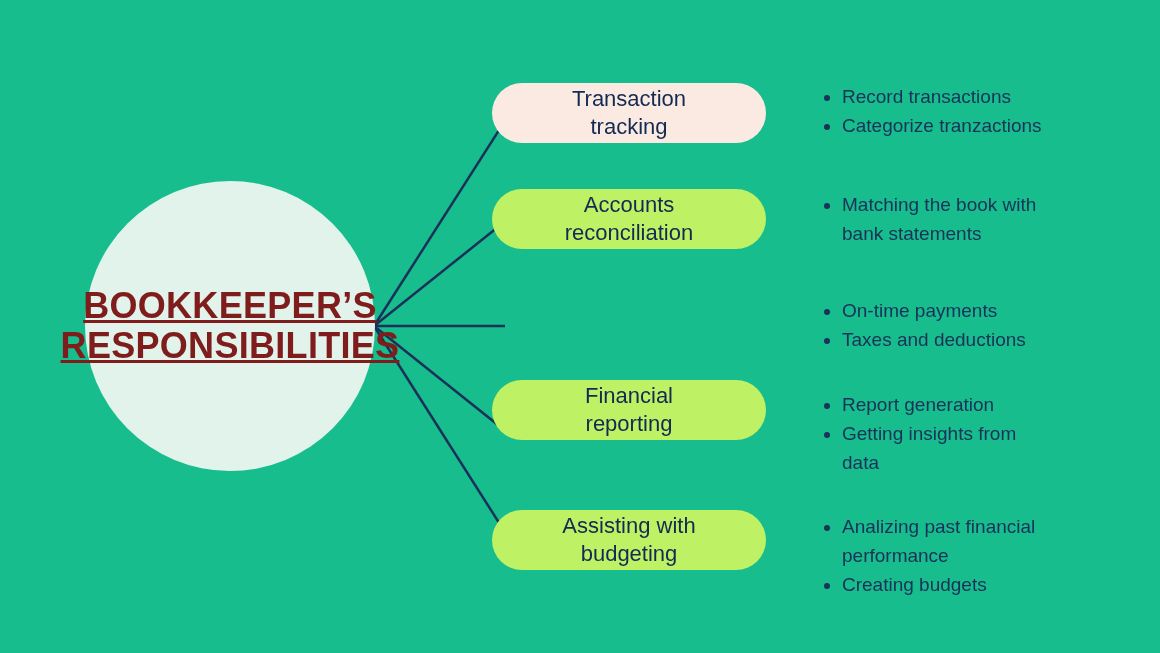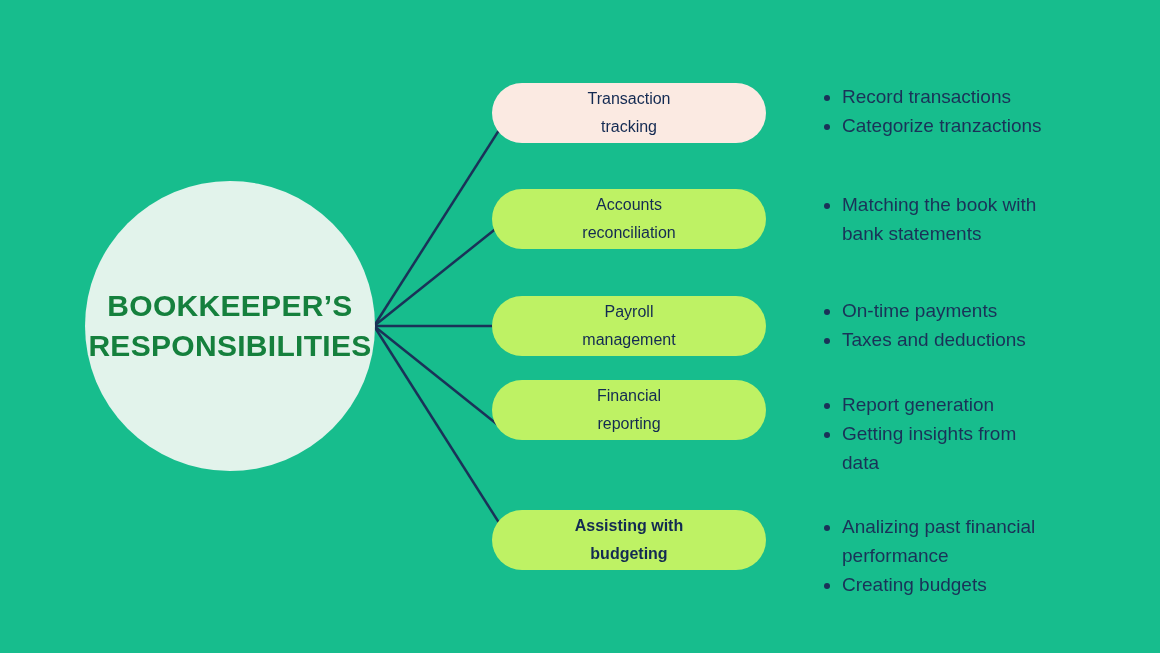--- a/index.html
+++ b/index.html
@@ -24,43 +24,44 @@
     position: absolute;
     left: 85px; top: 181px;
     width: 290px; height: 290px;
     border-radius: 50%;
     background: #E2F3EB;
     display: flex;
     align-items: center;
     justify-content: center;
   }
   .central-title {
-    color: #15803d;
+    color: #7f1d1d;
     font-weight: 700;
-    font-size: 30px;
+    font-size: 36px;
     line-height: 40px;
     text-align: center;
     white-space: pre-line;
     letter-spacing: 0.3px;
+    text-decoration: underline;
   }
   .pill {
     position: absolute;
     left: 492px;
     width: 274px;
     height: 60px;
     border-radius: 30px;
     background: #bef264;
     display: flex;
     align-items: center;
     justify-content: center;
   }
   .pill--highlight { background: #FBEAE2; }
   .pill-label {
     color: #132A52;
-    font-size: 16px;
+    font-size: 22px;
     line-height: 28px;
     text-align: center;
     white-space: pre-line;
   }
   .bullets {
     position: absolute;
     left: 820px;
     width: 320px;
     margin: 0;
     padding: 0 0 0 22px;
@@ -103,40 +104,36 @@
 
   <div class="pill" style="top:189px;">
     <span class="pill-label">Accounts
 reconciliation</span>
   </div>
   <ul class="bullets" style="top:190px;">
     <li>Matching the book with
 bank statements</li>
   </ul>
 
-  <div class="pill" style="top:296px;">
-    <span class="pill-label">Payroll
-management</span>
-  </div>
   <ul class="bullets" style="top:296px;">
     <li>On-time payments</li>
     <li>Taxes and deductions</li>
   </ul>
 
   <div class="pill" style="top:380px;">
     <span class="pill-label">Financial
 reporting</span>
   </div>
   <ul class="bullets" style="top:390px;">
     <li>Report generation</li>
     <li>Getting insights from
 data</li>
   </ul>
 
-  <div class="pill" style="top:510px;font-weight:bold;">
+  <div class="pill" style="top:510px;">
     <span class="pill-label">Assisting with
 budgeting</span>
   </div>
   <ul class="bullets" style="top:512px;">
     <li>Analizing past financial
 performance</li>
     <li>Creating budgets</li>
   </ul>
 
 </div>

